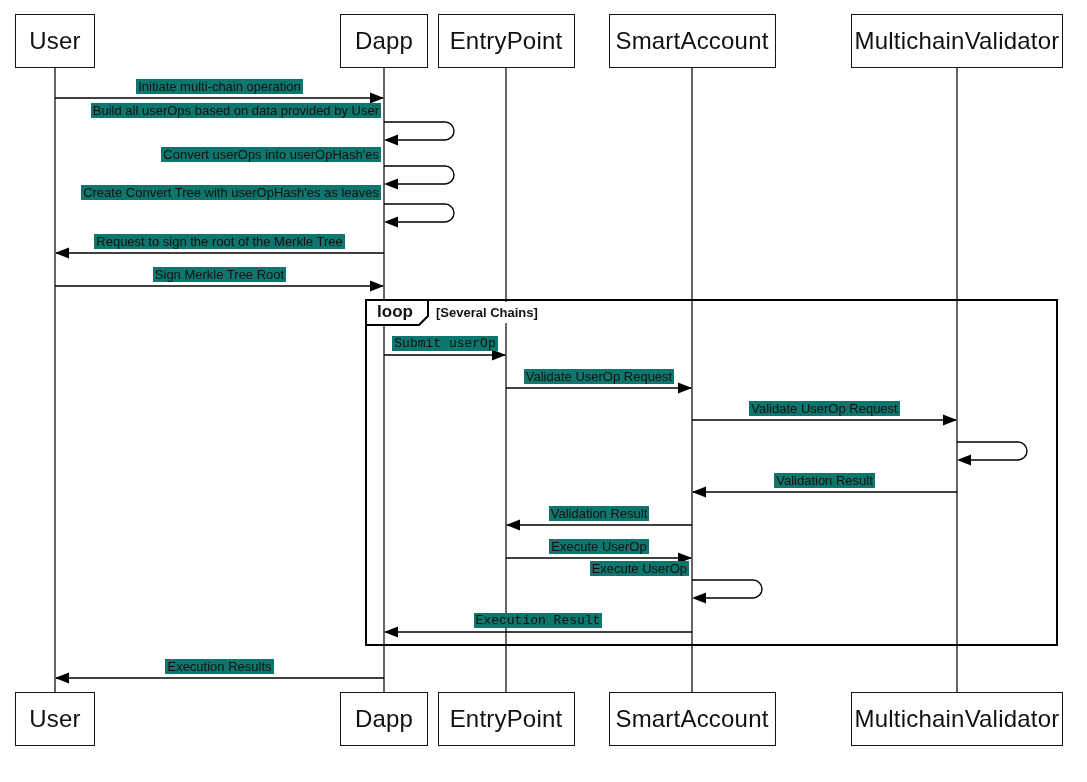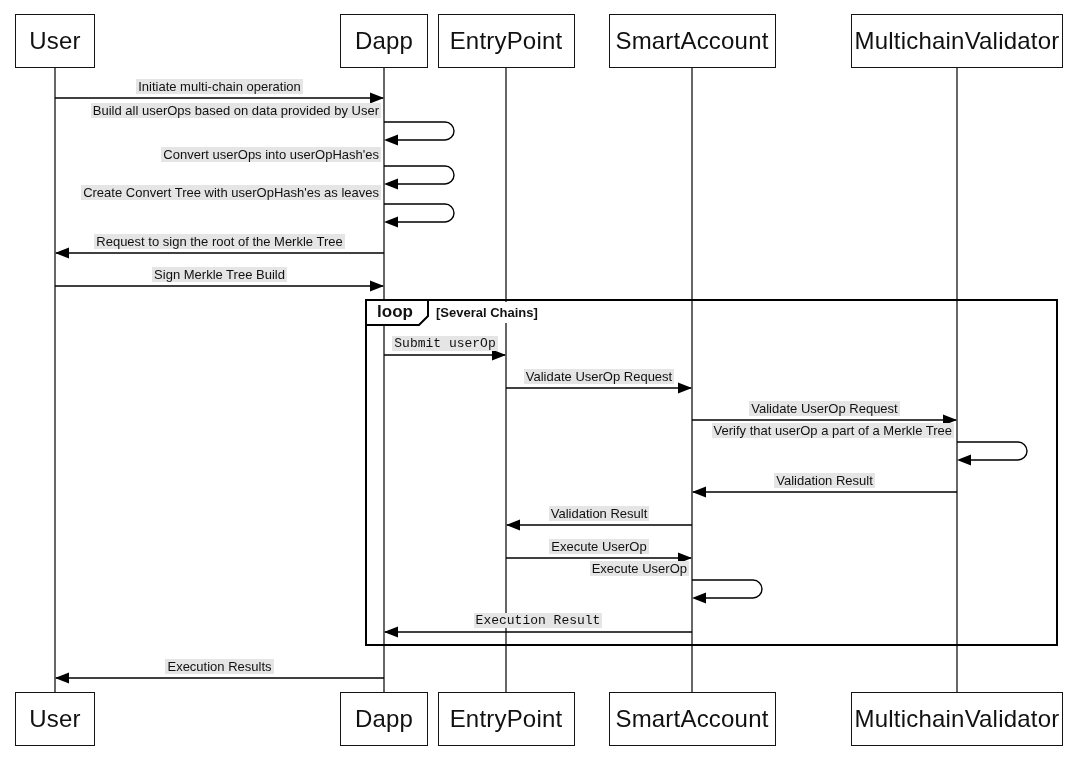--- a/index.html
+++ b/index.html
@@ -12,21 +12,21 @@
     position:absolute;box-sizing:border-box;background:#ffffff;
     border:1.5px solid #141414;display:flex;align-items:center;justify-content:center;
     font-size:24px;letter-spacing:.2px;color:#111;
   }
   .msg{
     position:absolute;height:16px;line-height:16px;font-size:13px;
     white-space:nowrap;color:#111;
   }
   .msg.center{text-align:center;}
   .msg.right{text-align:right;}
-  .msg .bg{background:#e5e5e5;padding:0 2px;margin-top:28px;}
+  .msg .bg{background:#0f766e;padding:0 2px;margin-top:28px;}
   .tab-label{
     position:absolute;left:366px;top:301px;width:58px;height:22px;
     display:flex;align-items:center;justify-content:center;
     font-weight:bold;font-size:17px;color:#111;
   }
   .cond{
     position:absolute;left:433px;top:302px;height:21px;line-height:21px;
     font-weight:bold;font-size:13px;background:#ffffff;padding:0 3px;color:#111;
   }
   .watermark{
@@ -112,24 +112,23 @@
     </div>
 
   <div class="tab-label">loop</div>
   <div class="cond">[Several Chains]</div>
 
 <div class="msg center" style="left: 55px; width: 329px; top: 79px;"><span class="bg">Initiate multi-chain operation</span></div>
     <div class="msg right" style="left: -59px; width: 440px; top: 103px;"><span class="bg">Build all userOps based on data provided by User</span></div>
     <div class="msg right" style="left: -59px; width: 440px; top: 147px;"><span class="bg">Convert userOps into userOpHash'es</span></div>
     <div class="msg right" style="left: -59px; width: 440px; top: 185px;"><span class="bg">Create Convert Tree with userOpHash'es as leaves</span></div>
     <div class="msg center" style="left: 55px; width: 329px; top: 234px;"><span class="bg">Request to sign the root of the Merkle Tree</span></div>
-    <div class="msg center" style="left: 55px; width: 329px; top: 267px;"><span class="bg">Sign Merkle Tree Build</span></div>
+    <div class="msg center" style="left: 55px; width: 329px; top: 267px;"><span class="bg">Sign Merkle Tree Root</span></div>
     <div class="msg center" style="left: 384px; width: 122px; top: 336px; font-family: Liberation Mono, monospace;"><span class="bg">Submit userOp</span></div>
     <div class="msg center" style="left: 506px; width: 186px; top: 369px;"><span class="bg">Validate UserOp Request</span></div>
     <div class="msg center" style="left: 692px; width: 265px; top: 401px;"><span class="bg">Validate UserOp Request</span></div>
-    <div class="msg right" style="left: 514px; width: 440px; top: 423px;"><span class="bg">Verify that userOp a part of a Merkle Tree</span></div>
     <div class="msg center" style="left: 692px; width: 265px; top: 473px;"><span class="bg">Validation Result</span></div>
     <div class="msg center" style="left: 506px; width: 186px; top: 506px;"><span class="bg">Validation Result</span></div>
     <div class="msg center" style="left: 506px; width: 186px; top: 539px;"><span class="bg">Execute UserOp</span></div>
     <div class="msg right" style="left: 249px; width: 440px; top: 561px;"><span class="bg">Execute UserOp</span></div>
     <div class="msg center" style="left: 384px; width: 308px; top: 613px; font-family: Liberation Mono, monospace;"><span class="bg">Execution Result</span></div>
     <div class="msg center" style="left: 55px; width: 329px; top: 659px;"><span class="bg">Execution Results</span></div>
   </div>
 
 </body></html>

